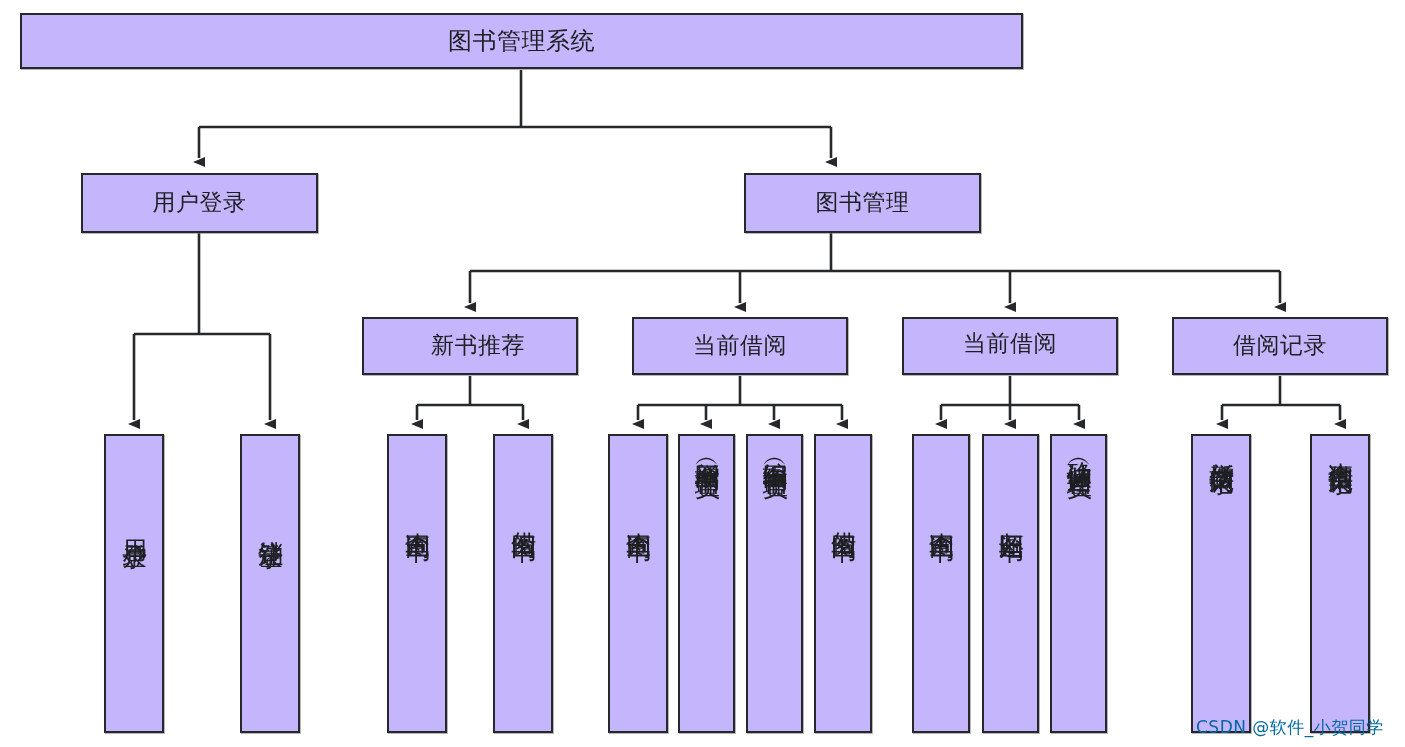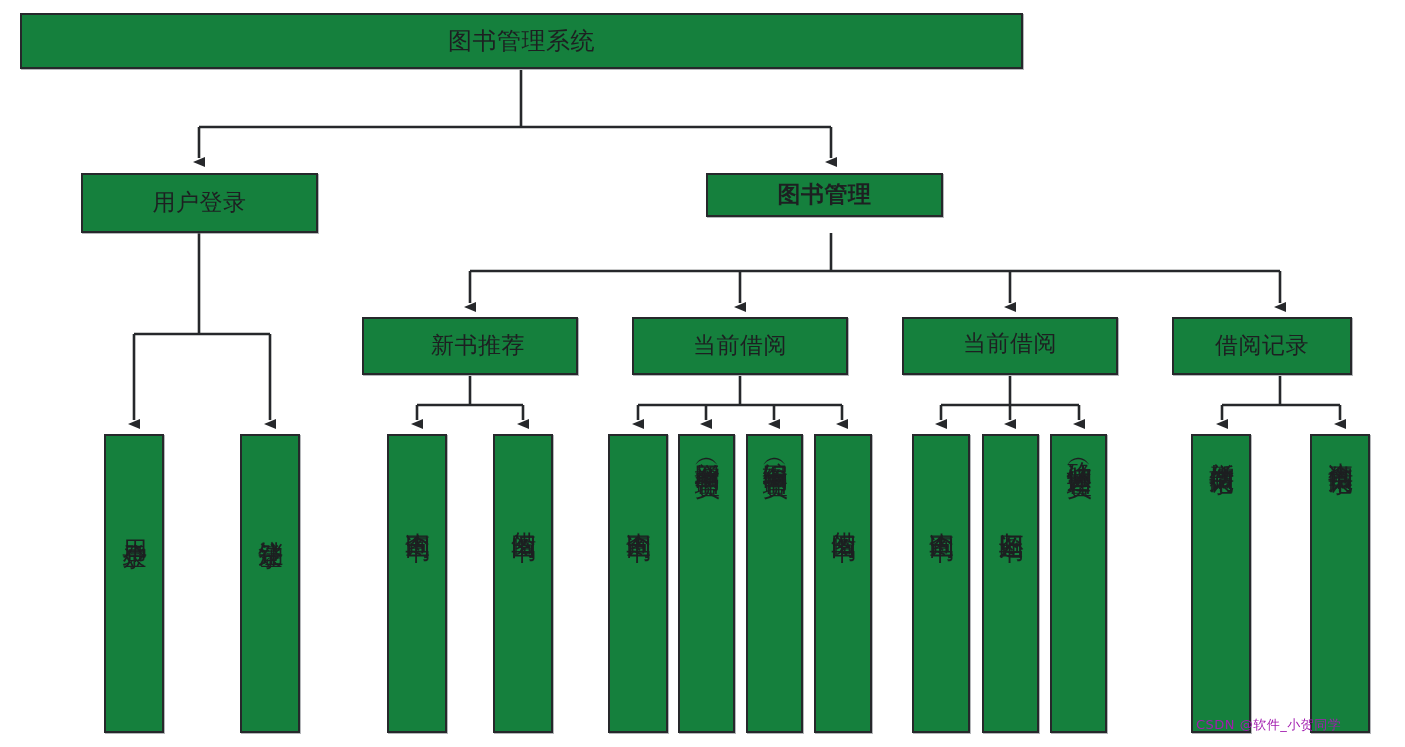--- a/index.html
+++ b/index.html
@@ -23,21 +23,21 @@
     left: 0;
     top: 0;
     width: 1405px;
     height: 747px;
     pointer-events: none;
   }
   .node {
     position: absolute;
     box-sizing: border-box;
     border: 2.5px solid #26282b;
-    background: #15803d;
+    background: #c4b5fd;
     display: flex;
     align-items: center;
     justify-content: center;
     color: #1d1f21;
     box-shadow: 1px 1px 0 rgba(120,124,130,0.55);
   }
   .node .label {
     display: block;
     text-align: center;
     letter-spacing: 0.5px;
@@ -66,22 +66,22 @@
     white-space: nowrap;
   }
   .node.v.mid .label {
     margin-top: 78px;
   }
   .node.v.mid2 .label {
     margin-top: 70px;
   }
   .watermark {
     position: absolute;
-    font-size: 13px;
-    color: #a21caf;
+    font-size: 17px;
+    color: #0369a1;
     white-space: nowrap;
     letter-spacing: 0.5px;
   }
 </style>
 </head>
 <body>
 
 <div id="diagram">
 
   <svg id="edges" viewBox="0 0 1405 747" xmlns="http://www.w3.org/2000/svg">
@@ -135,34 +135,34 @@
     </g>
   </svg>
 
   <div class="node h root" style="left:20px;top:13px;width:1003px;height:56px;">
     <span class="label">图书管理系统</span>
   </div>
 
   <div class="node h" style="left:81px;top:173px;width:237px;height:60px;">
     <span class="label">用户登录</span>
   </div>
-  <div class="node h" style="left:706px;top:173px;width:237px;height:44px;font-weight:bold;">
+  <div class="node h" style="left:744px;top:173px;width:237px;height:60px;">
     <span class="label">图书管理</span>
   </div>
 
   <div class="node h" style="left:362px;top:317px;width:216px;height:58px;padding-left:16px;">
     <span class="label">新书推荐</span>
   </div>
   <div class="node h" style="left:632px;top:317px;width:216px;height:58px;">
     <span class="label">当前借阅</span>
   </div>
   <div class="node h" style="left:902px;top:317px;width:216px;height:58px;font-family:Liberation Mono, monospace;">
     <span class="label">当前借阅</span>
   </div>
-  <div class="node h" style="left:1172px;top:317px;width:180px;height:58px;">
+  <div class="node h" style="left:1172px;top:317px;width:216px;height:58px;">
     <span class="label">借阅记录</span>
   </div>
 
   <div class="node v mid" style="left:104px;top:434px;width:60px;height:299px;">
     <span class="label">用户登录</span>
   </div>
   <div class="node v mid" style="left:240px;top:434px;width:60px;height:299px;">
     <span class="label">注销登录</span>
   </div>
 

